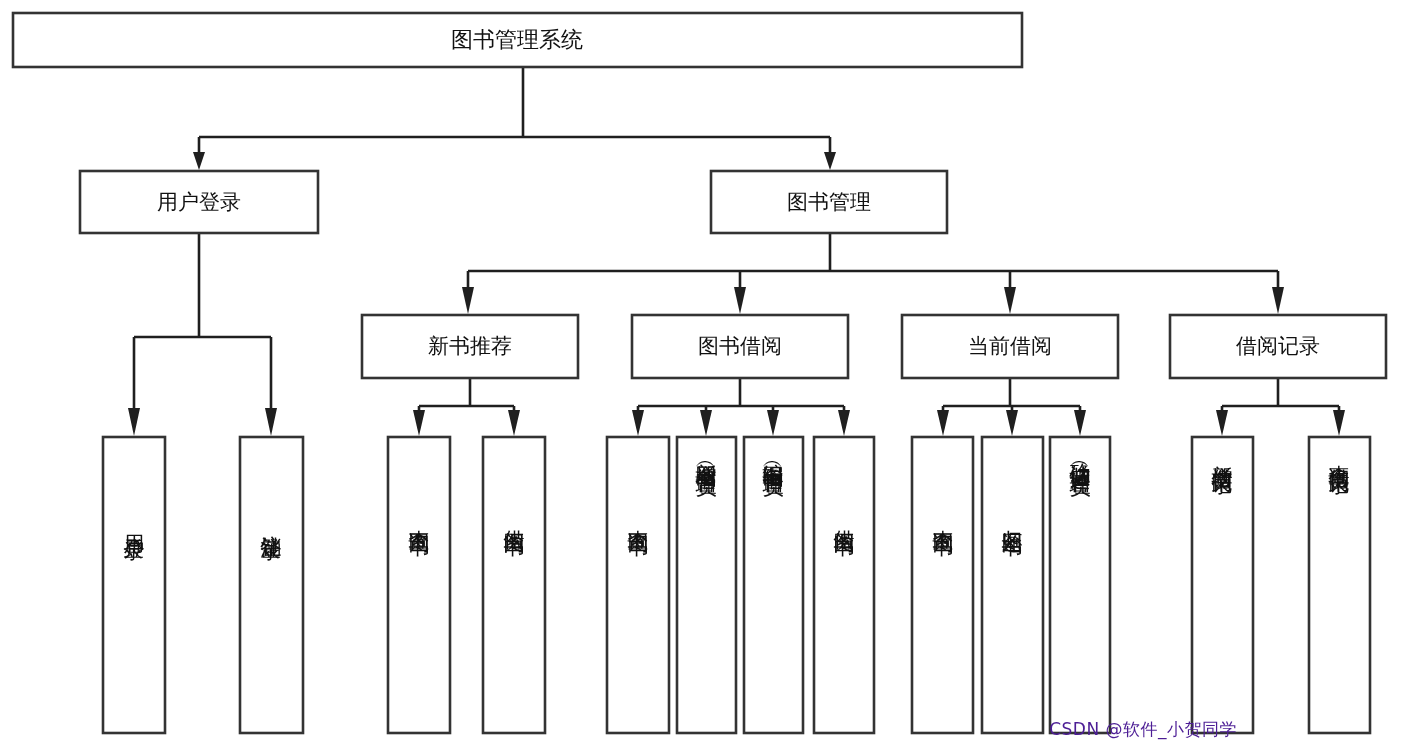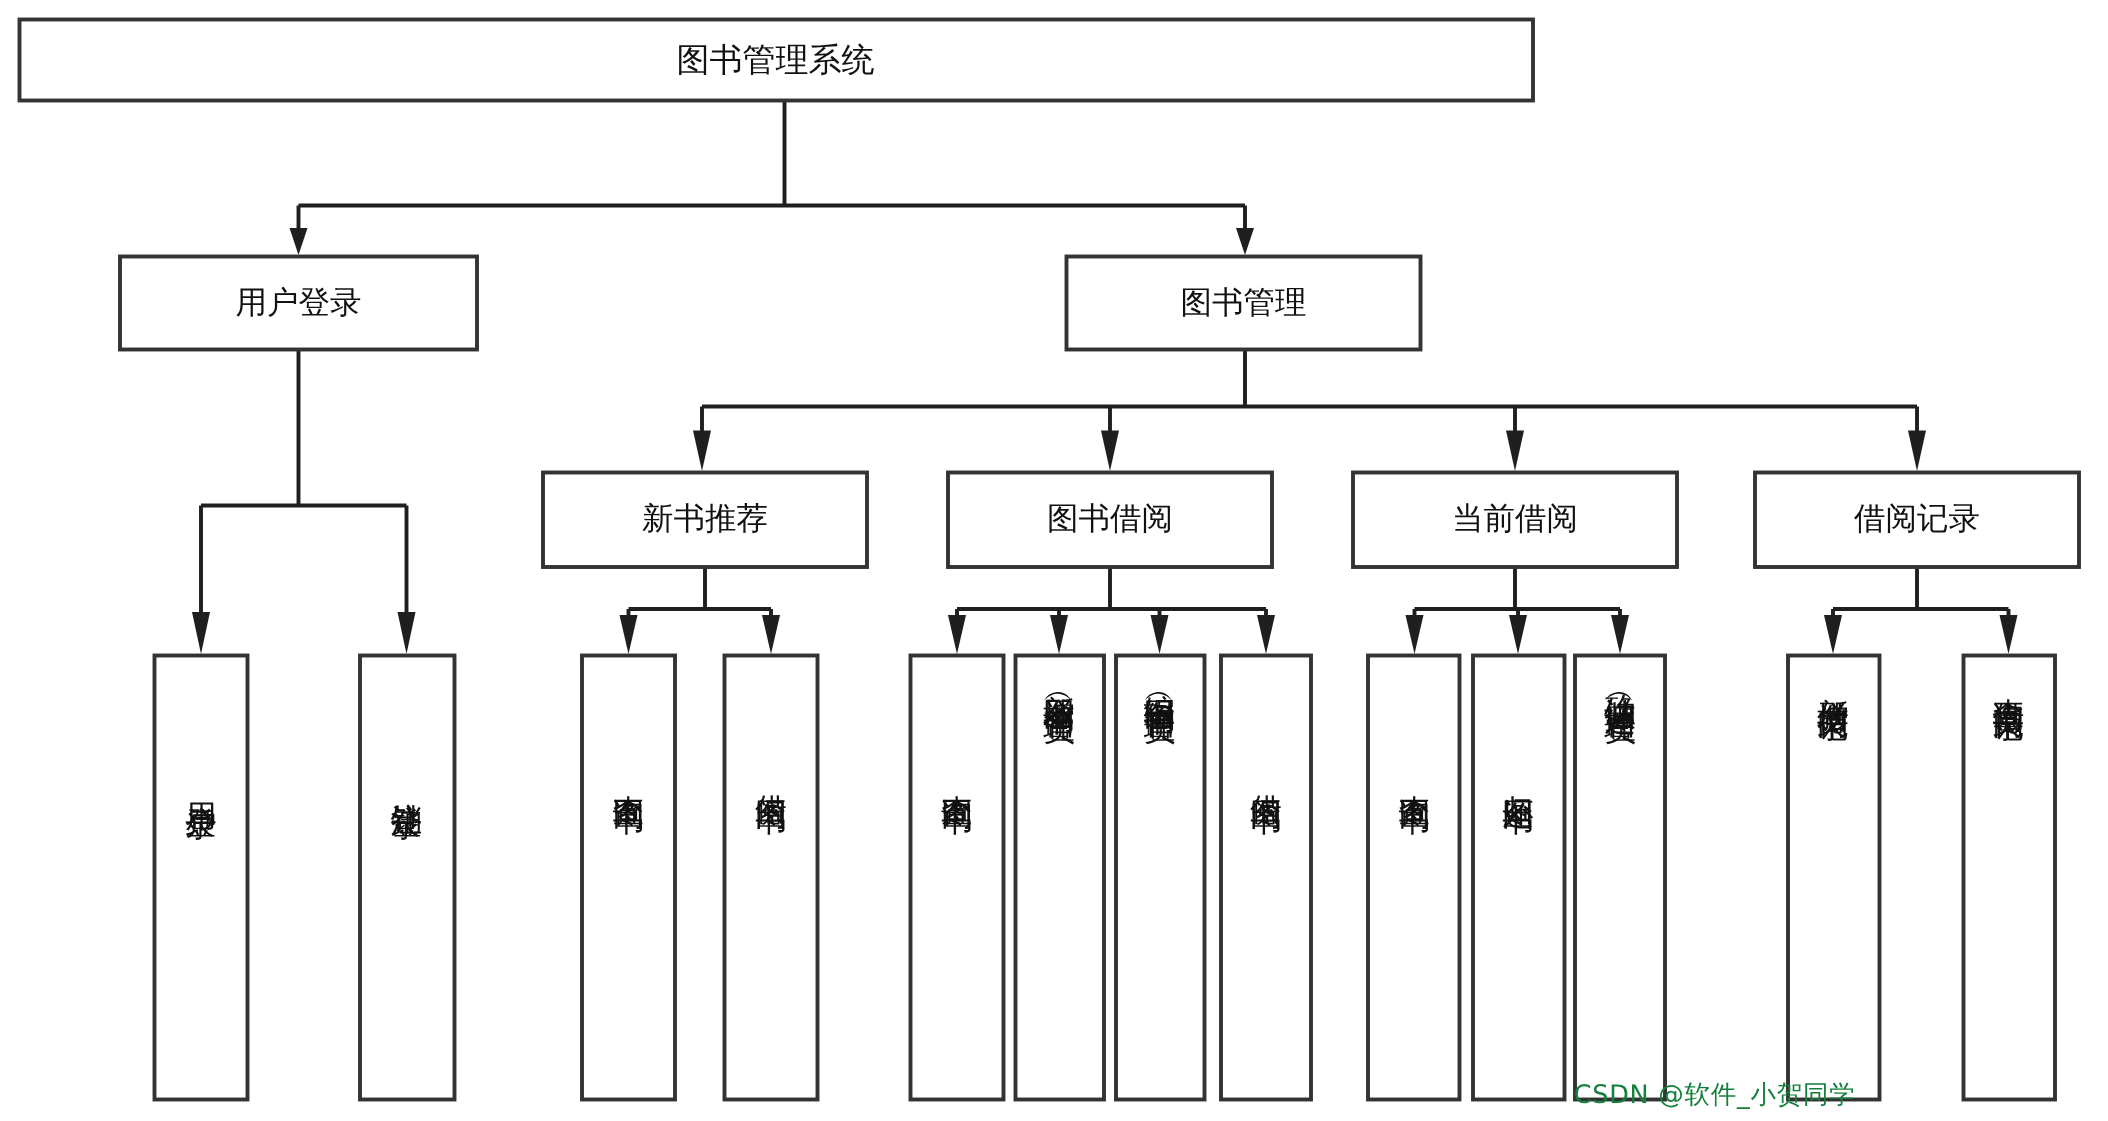--- a/index.html
+++ b/index.html
@@ -69,21 +69,21 @@
     white-space: nowrap;
     pointer-events: none;
     transform: translateX(-50%);
   }
   #watermark {
     position: absolute;
     right: 8px;
     bottom: 6px;
     font-family: "DejaVu Sans", "Liberation Sans", sans-serif;
     font-size: 17px;
-    color: #15803d;
+    color: #4c1d95;
     white-space: nowrap;
     letter-spacing: 0.5px;
   }
 </style>
 </head>
 <body>
 
 <div id="diagram-root">
 
   <svg id="tree-svg" viewBox="0 0 1405 747">

